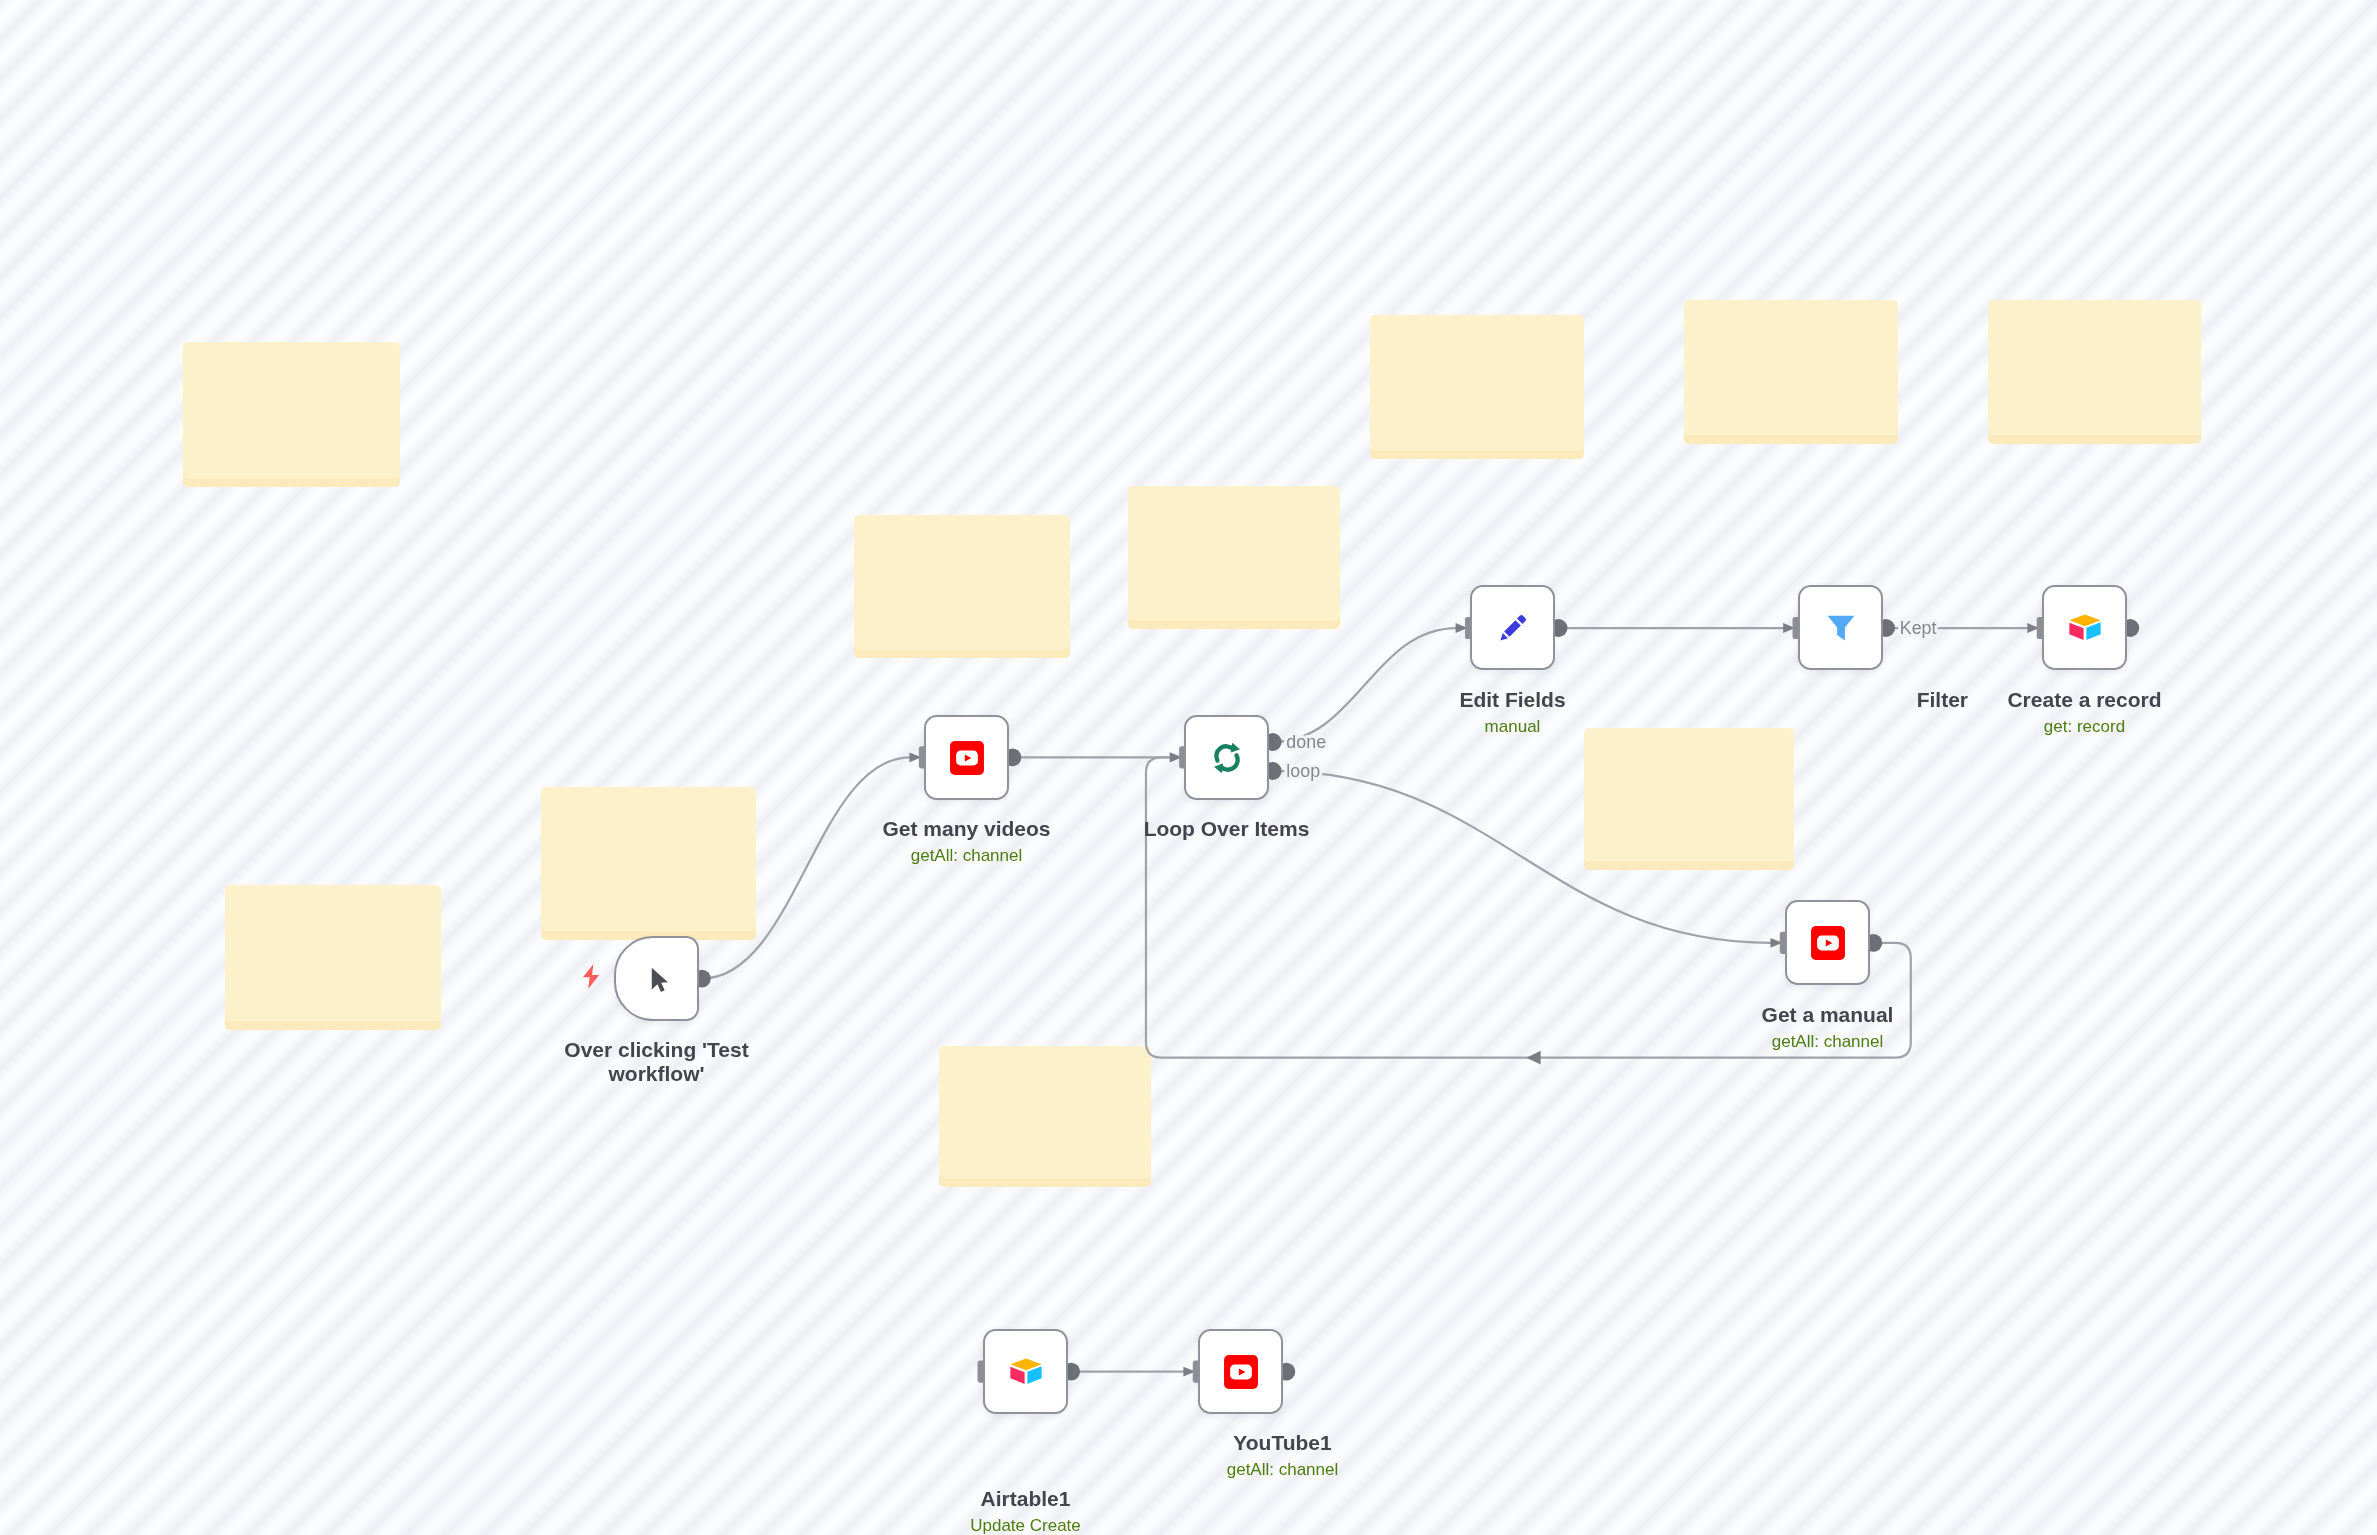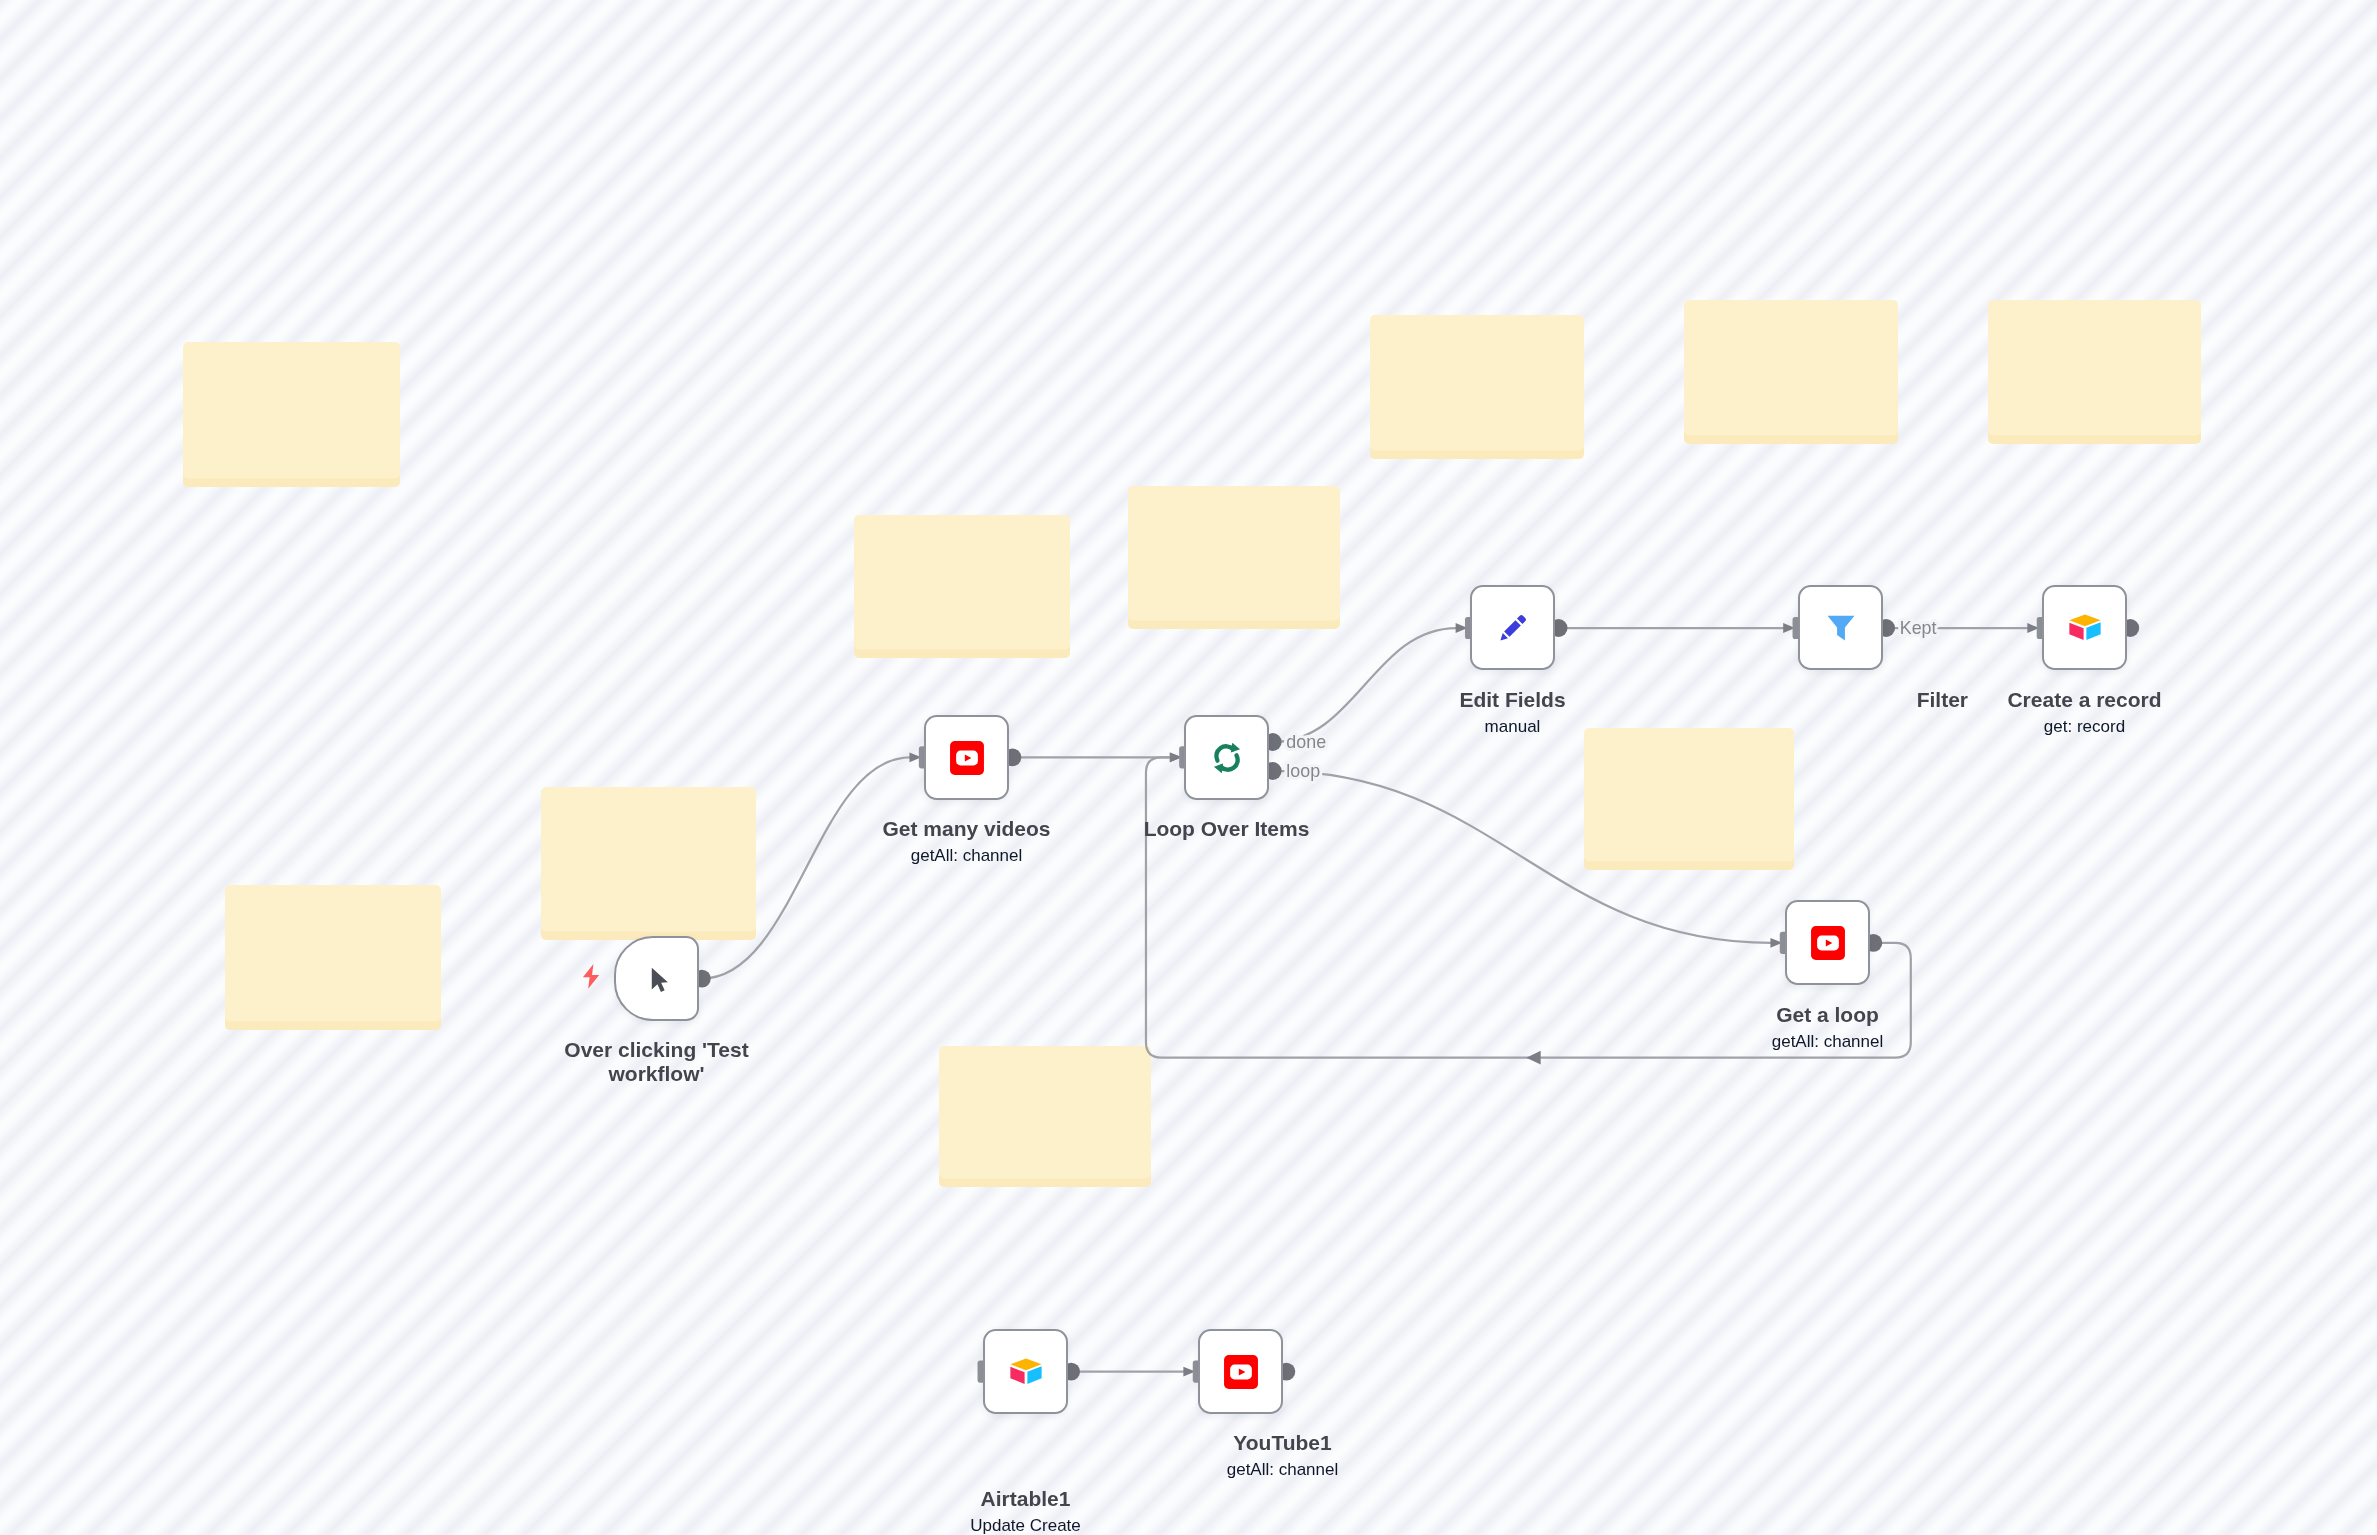--- a/index.html
+++ b/index.html
@@ -15,21 +15,21 @@
   .node{
     position:absolute;width:85px;height:85px;background:#ffffff;
     border:2.6px solid #8f929a;border-radius:12.8px;z-index:3;
     display:flex;align-items:center;justify-content:center;
     box-shadow:0 2.6px 6.8px rgba(68,72,88,0.08);
     box-sizing:border-box;
   }
   .node.trigger{border-radius:39px 12.8px 12.8px 39px;}
   .node svg{width:40px;height:40px;}
   .ntext{position:absolute;z-index:3;text-align:center;color:#42454c;font-size:21px;font-weight:700;line-height:1.16;margin-top:7px;}
-  .nsub{font-size:17px;font-weight:400;color:#0f172a;margin-top:5.1px;}
+  .nsub{font-size:17px;font-weight:400;color:#4d7c0f;margin-top:5.1px;}
   .badge{position:absolute;z-index:3;width:23px;height:26px;}
   .portlabel{font-size:21px;fill:#83868c;paint-order:stroke;stroke:#f3f4f8;stroke-width:7px;stroke-linejoin:round;}
 </style>
 </head>
 <body>
 
 <div id="canvas">
     <div class="note" style="left: 183px; top: 342px; width: 217px; height: 145px;"></div>
     <div class="note" style="left: 854px; top: 515px; width: 216px; height: 143px;"></div>
     <div class="note" style="left: 1128px; top: 486px; width: 212px; height: 143px;"></div>
@@ -141,21 +141,21 @@
       <div class="nsub">get: record</div>
     </div>
     <div class="node" style="left: 1785px; top: 900px;">
       <svg viewBox="0 0 46 46">
         <rect x="3.5" y="3.5" width="39" height="39" rx="5.5" fill="#ff0000"></rect>
         <rect x="10.5" y="14.5" width="25" height="17" rx="5" fill="#fff"></rect>
         <path d="M20.5 19 L28 23 L20.5 27 Z" fill="#ff0000"></path>
       </svg>
     </div>
     <div class="ntext" style="left: 1700px; top: 996px; width: 255px;">
-      <div>Get a loop</div>
+      <div>Get a manual</div>
       <div class="nsub">getAll: channel</div>
     </div>
     <div class="node" style="left: 983px; top: 1329px;">
       <svg viewBox="0 0 46 46">
         <path d="M23 7.5 L41 14.2 L23 20.9 L5 14.2 Z" fill="#fcb400"></path>
         <path d="M24.6 22.6 L41 16.4 V30.3 L24.6 36.7 Z" fill="#18bfff"></path>
         <path d="M5 17 L21.4 23.2 V36.7 L5 30.3 Z" fill="#f82b60"></path>
       </svg>
     </div>
     <div class="ntext" style="left: 898px; top: 1480px; width: 255px;">

